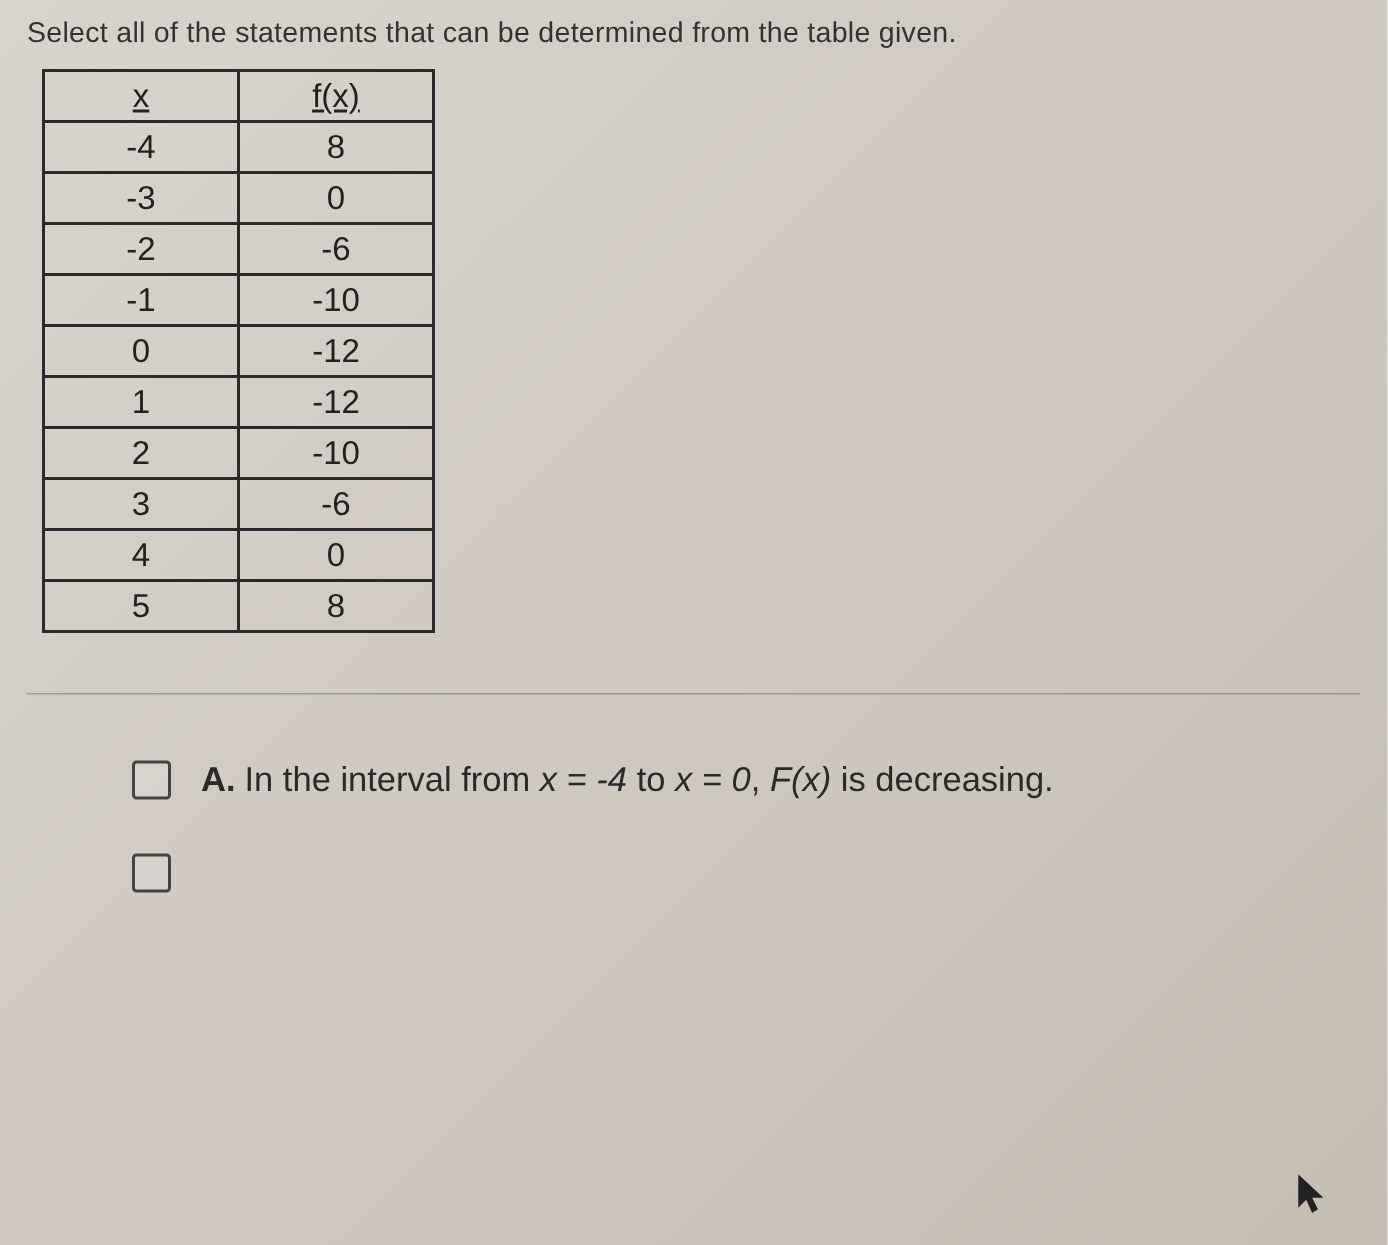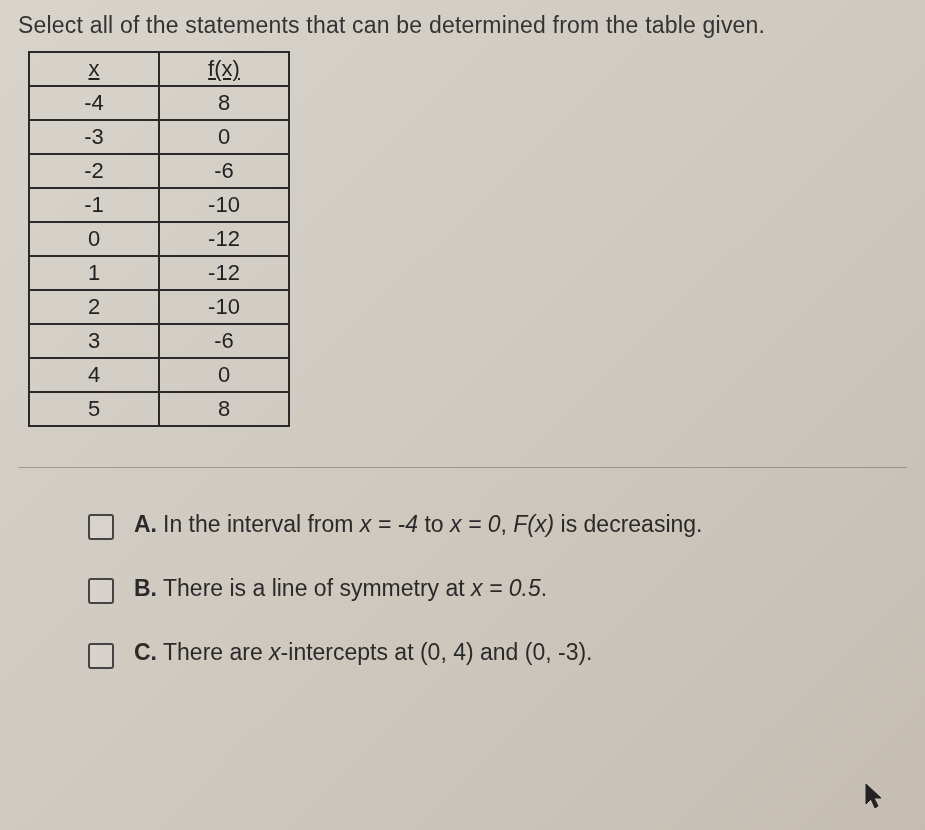--- a/index.html
+++ b/index.html
@@ -11,21 +11,21 @@
       width: 925px;
       height: 830px;
       background: linear-gradient(135deg, #d8d4cc 0%, #cfc9c0 50%, #c5bdb2 100%);
       font-family: Arial, Helvetica, sans-serif;
       color: #2a2a2a;
       padding: 12px 18px;
       position: relative;
       overflow: hidden;
     }
     .question-text {
-      font-size: 23px;
+      font-size: 19px;
       font-weight: 500;
       color: #333;
       margin-bottom: 12px;
       letter-spacing: 0.2px;
     }
     .data-table {
       border-collapse: collapse;
       margin-left: 10px;
       margin-bottom: 40px;
       background: transparent;
@@ -50,21 +50,21 @@
     .divider {
       border: none;
       border-top: 1px solid rgba(80,80,80,0.4);
       margin: 30px 0 40px 0;
     }
     .options {
       padding-left: 70px;
     }
     .option-row {
       display: flex;
-      align-items: flex-end;
+      align-items: center;
       margin-bottom: 32px;
     }
     .checkbox {
       width: 26px;
       height: 26px;
       border: 2px solid #444;
       border-radius: 3px;
       flex-shrink: 0;
       margin-right: 20px;
       margin-top: 2px;
@@ -152,30 +152,21 @@
 
   <div class="option-row">
     <div class="checkbox"></div>
     <div class="option-text">
       <span class="option-letter">A.</span><span>In the interval from </span><span class="italic">x = -4</span><span> to </span><span class="italic">x = 0</span><span>, </span><span class="italic">F(x)</span><span> is decreasing.</span>
     </div>
   </div>
 
   <div class="option-row">
     <div class="checkbox"></div>
-    <div class="option-text">
-      <span class="option-letter">B.</span><span>There is a line of symmetry at </span><span class="italic">x = 0.5</span><span>.</span>
-    </div>
   </div>
 
-  <div class="option-row">
-    <div class="checkbox"></div>
-    <div class="option-text">
-      <span class="option-letter">C.</span><span>There are </span><span class="italic">x</span><span>-intercepts at (0, 4) and (0, -3).</span>
-    </div>
-  </div>
 
 
 </div>
 
 <svg class="cursor" viewBox="0 0 20 28">
   <path d="M 2 2 L 2 22 L 7 17 L 11 26 L 14 24 L 10 16 L 17 16 Z" fill="#222" stroke="#222" stroke-width="1"></path>
 </svg>
 
 </body></html>

